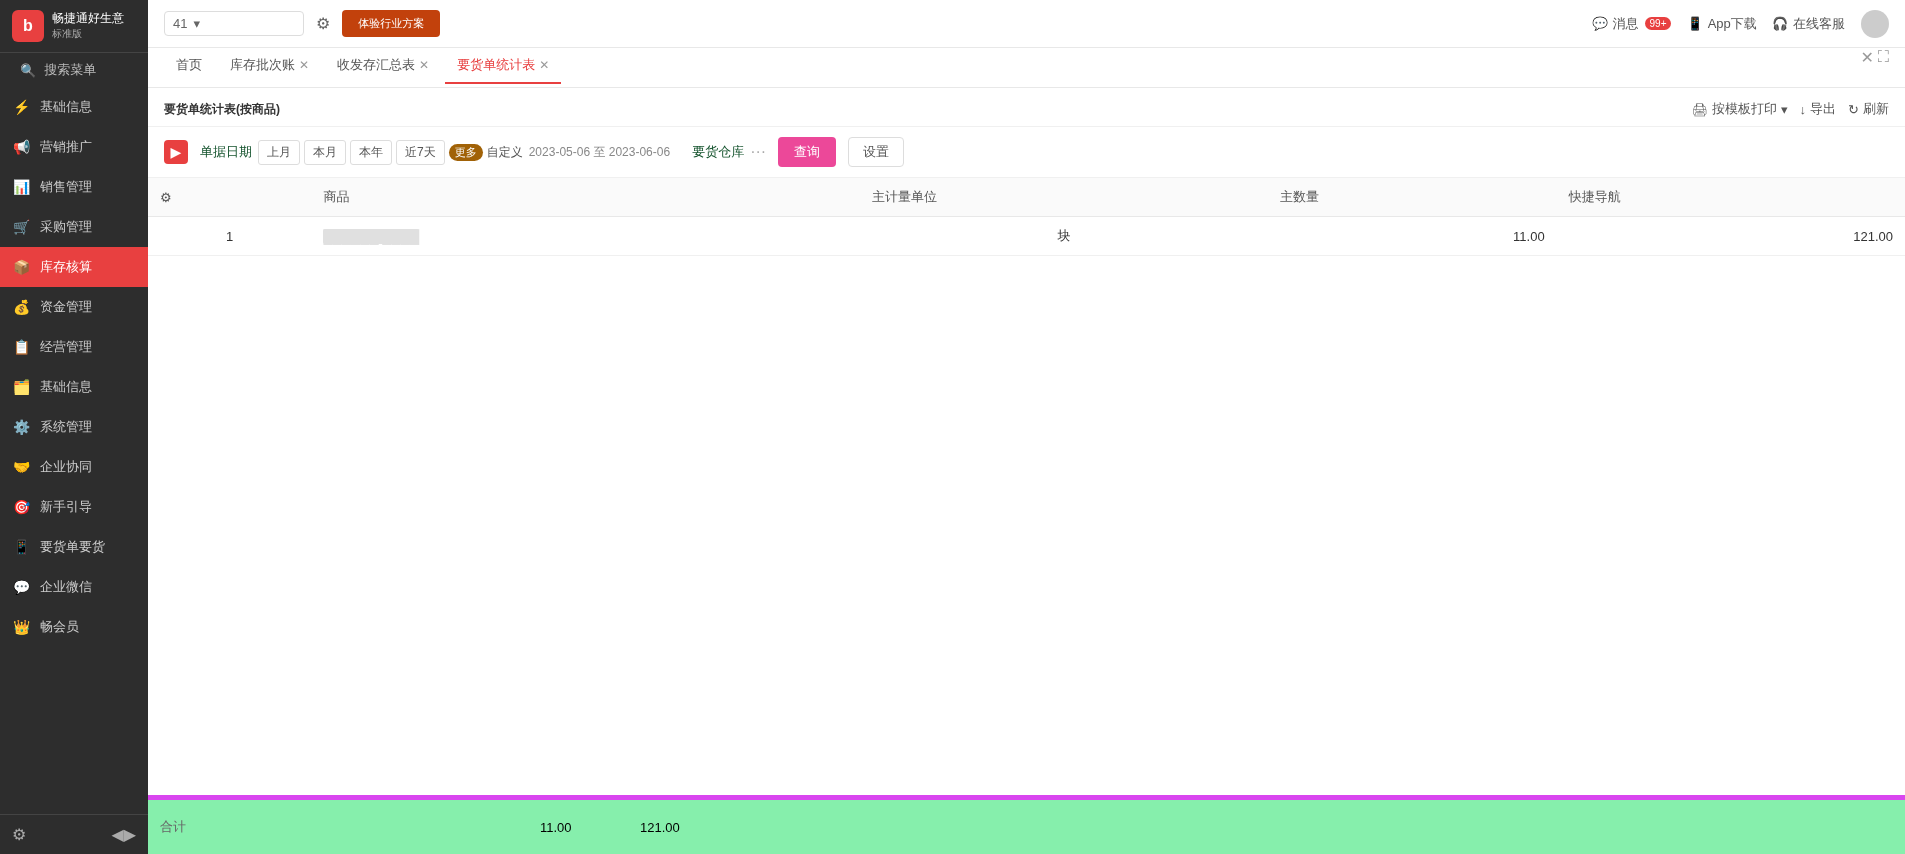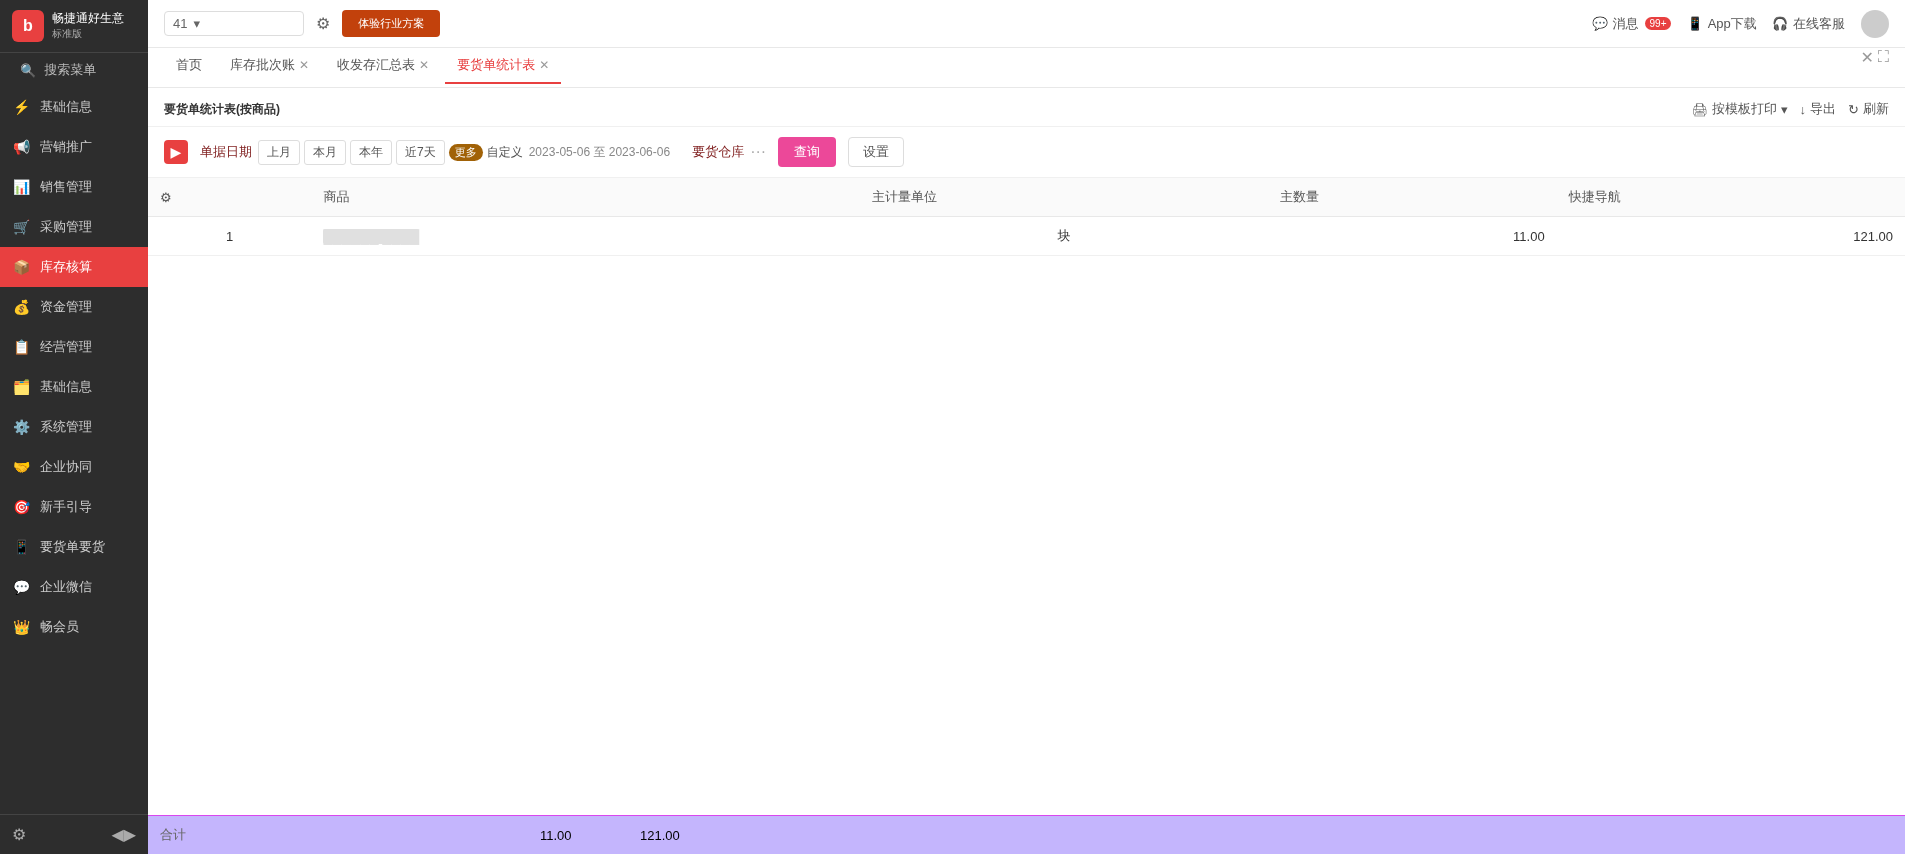--- a/index.html
+++ b/index.html
@@ -209,21 +209,21 @@
       color: #fff;
       border-radius: 4px;
       display: flex;
       align-items: center;
       justify-content: center;
       cursor: pointer;
       font-size: 14px;
       flex-shrink: 0;
     }
     .filter-group { display: flex; align-items: center; gap: 6px; font-size: 13px; }
-    .filter-label { color: #7f1d1d; white-space: nowrap; }
+    .filter-label { color: #14532d; white-space: nowrap; }
     .filter-date-btns { display: flex; align-items: center; gap: 4px; }
     .filter-date-btn {
       padding: 3px 8px;
       border: 1px solid #ddd;
       border-radius: 3px;
       cursor: pointer;
       font-size: 12px;
       color: #555;
       background: #fff;
     }
@@ -326,23 +326,23 @@
     td {
       padding: 10px 12px;
       border-bottom: 1px solid #f0f0f0;
       color: #333;
     }
     .td-center { text-align: center; }
     .td-right { text-align: right; }
 
     
     .table-footer {
-      background: #c4b5fd;
-      border-top: 1px solid #d946ef;
-      padding: 10px 12px;
+      background: #86efac;
+      border-top: 5px solid #d946ef;
+      padding: 18px 12px;
       display: flex;
       align-items: center;
       font-size: 13px;
     }
     .footer-label { color: #666; min-width: 180px; }
     .footer-val { min-width: 100px; }
 
     
     .sidebar-nav::-webkit-scrollbar { width: 0; }
 

